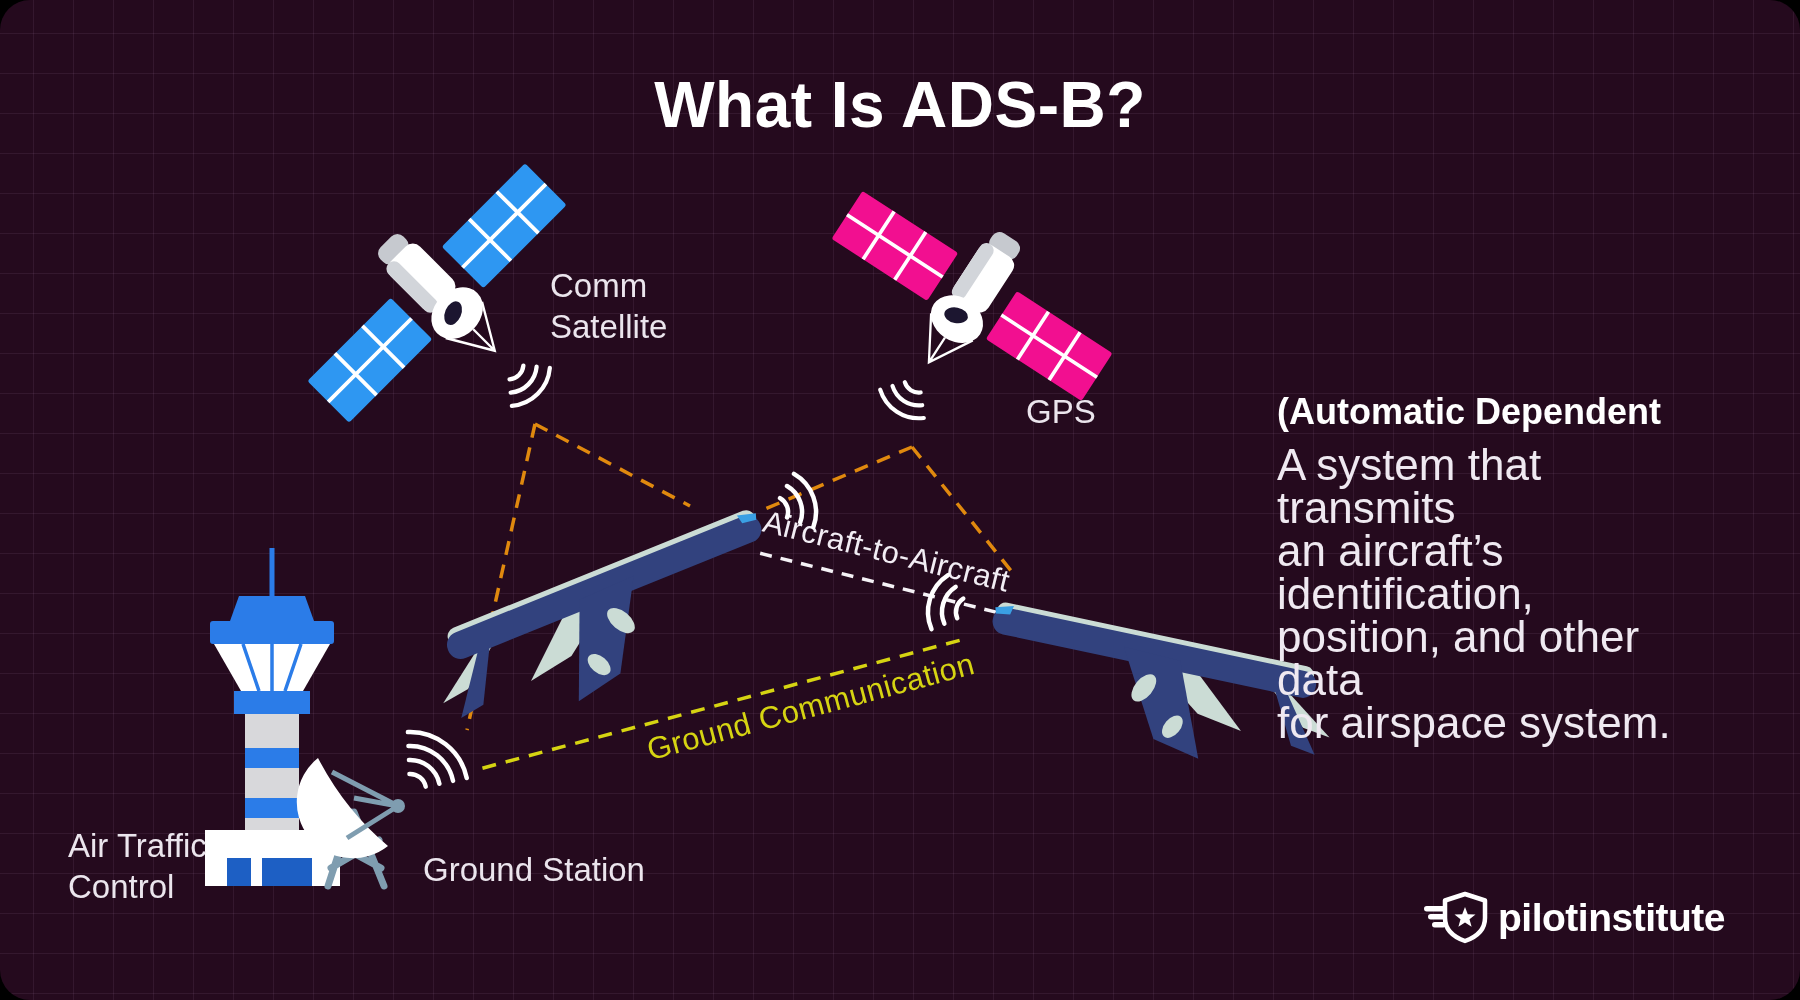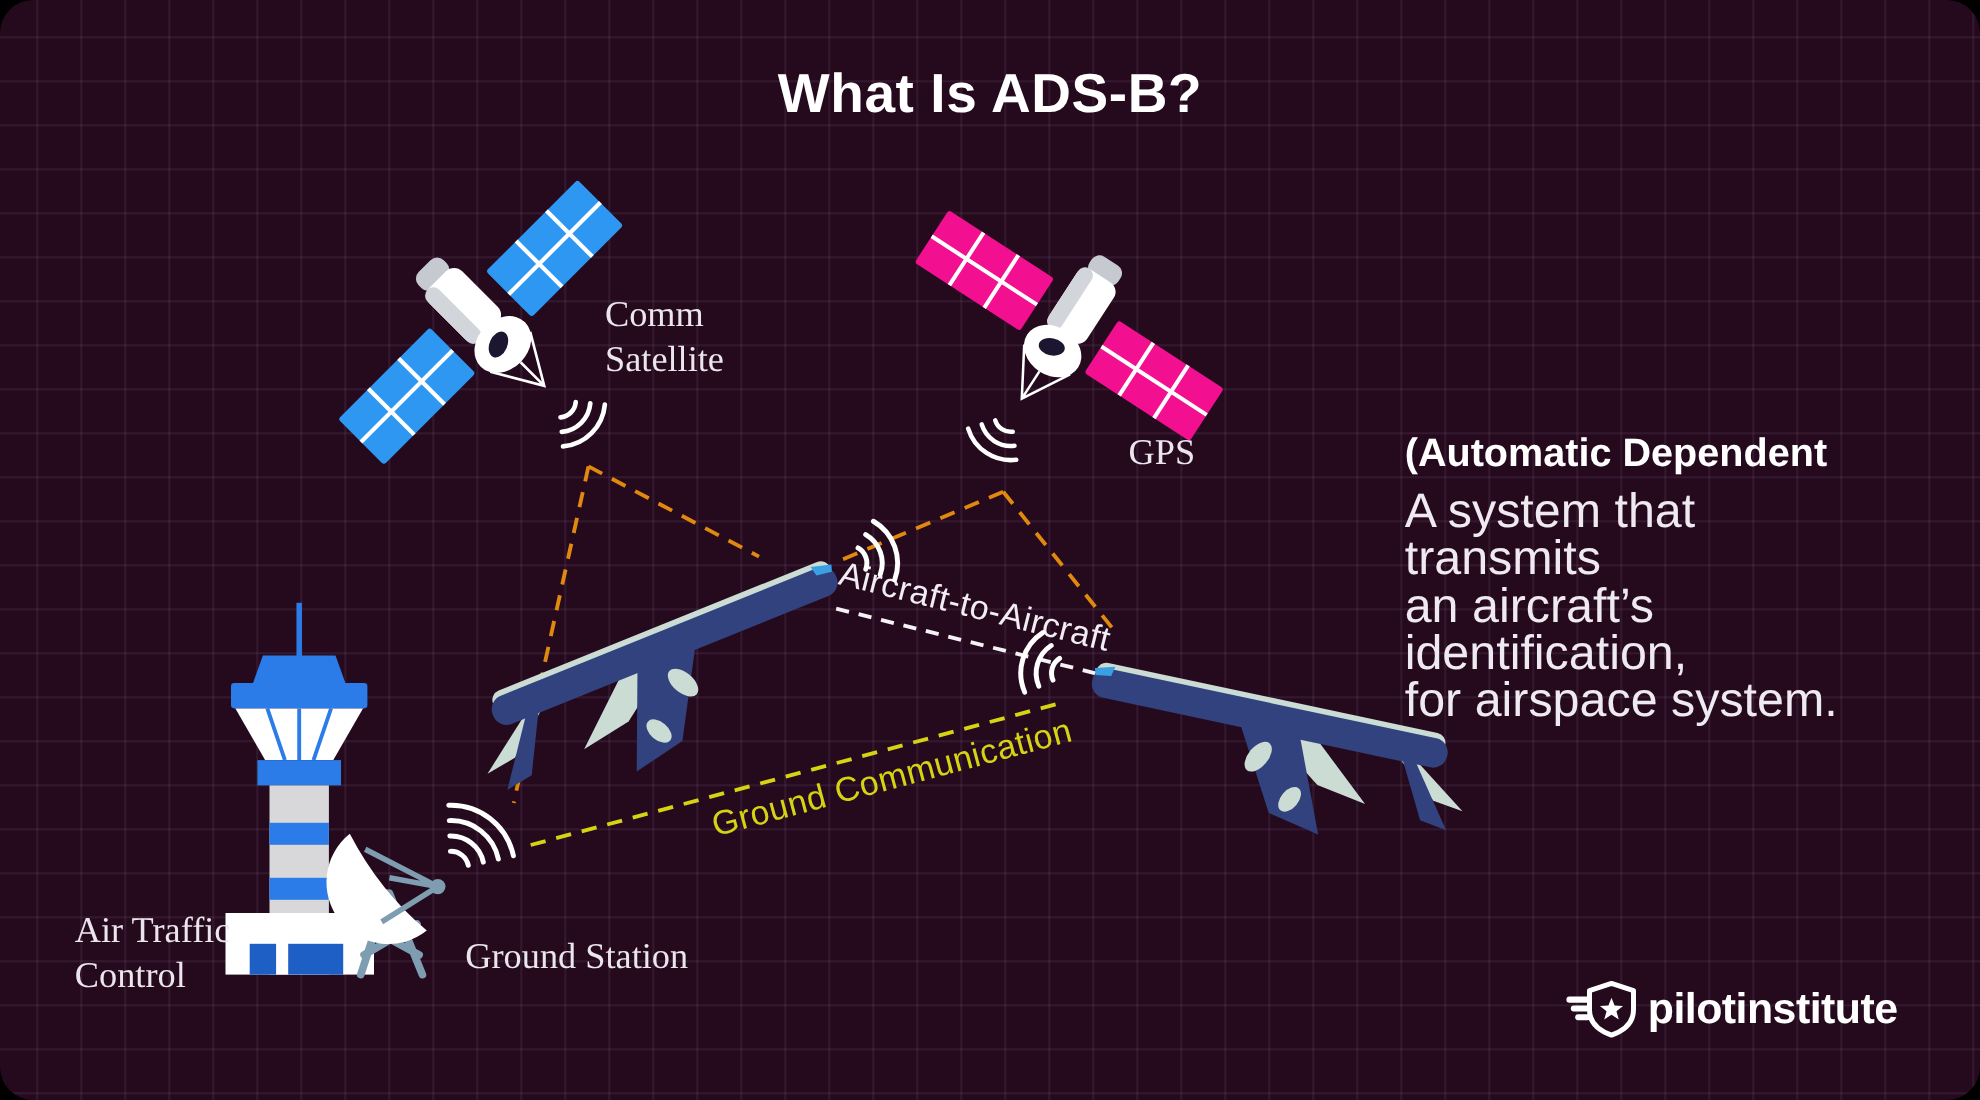--- a/index.html
+++ b/index.html
@@ -10,26 +10,26 @@
       linear-gradient(rgba(255,210,255,0.07) 1.5px, transparent 1.5px),
       linear-gradient(90deg, rgba(255,210,255,0.07) 1.5px, transparent 1.5px);
     background-size:40px 40px;
     background-position:-7px -7px;
     border-radius:30px;
     overflow:hidden;
     font-family:"Liberation Sans", sans-serif;
   }
   .title{
     position:absolute;left:0;right:0;top:52px;
-    text-align:center;margin:4px;
-    font-size:50px;font-weight:700;color:#ffffff;letter-spacing:0.5px;
+    text-align:center;margin:16px;
+    font-size:64px;font-weight:700;color:#ffffff;letter-spacing:0.5px;
   }
   .scene{position:absolute;left:0;top:0;width:1800px;height:1000px;}
   .node-label{
-    position:absolute;color:#ebe5ed;font-size:33px;line-height:1.24;font-weight:400;font-family:Liberation Serif, serif;
+    position:absolute;color:#ebe5ed;font-size:33px;line-height:1.24;font-weight:400;
   }
   .link-label{font-size:31px;fill:#f2edf4;font-weight:400;letter-spacing:0.5px;}
   .link-label.yellow{fill:#d6d412;}
   .dash-orange{stroke:#e0890e;stroke-width:3.5;stroke-dasharray:14 10;fill:none;}
   .dash-yellow{stroke:#d6d412;stroke-width:3.5;stroke-dasharray:14 10;fill:none;}
   .dash-white{stroke:#f5f2f6;stroke-width:3.5;stroke-dasharray:12 9;fill:none;}
   .def-block{position:absolute;left:1277px;top:390px;width:420px;color:#f2edf4;}
   .def-term{font-size:36px;font-weight:700;line-height:43px;color:#ffffff;}
   .def-term .normal{font-weight:400;}
   .def-desc{font-size:44px;font-weight:400;line-height:43px;margin-top:10px;color:#efe9f1;}
@@ -147,20 +147,21 @@
 
   <div class="node-label" style="left:408px;top:850px;margin-left:15px;">Ground Station</div>
 
   <div class="def-block">
     <div class="def-term">
       <div>(Automatic Dependent</div>
     </div>
     <div class="def-desc">
       <div>A system that transmits</div>
       <div>an aircraft’s identification,</div>
+      <div>position, and other data</div>
       <div>for airspace system.</div>
     </div>
   </div>
 
   <div class="logo">
     <svg width="66" height="54" viewBox="0 0 66 54">
       <rect x="2" y="15" width="22" height="5.5" rx="2.75" fill="#ffffff"></rect>
       <rect x="6" y="23" width="18" height="5.5" rx="2.75" fill="#ffffff"></rect>
       <rect x="10" y="31" width="14" height="5.5" rx="2.75" fill="#ffffff"></rect>
       <path d="M43,3 L63,9.5 V27 Q63,43 43,50 Q23,43 23,27 V9.5 Z" fill="#250a1e" stroke="#ffffff" stroke-width="4.5" stroke-linejoin="round"></path>

